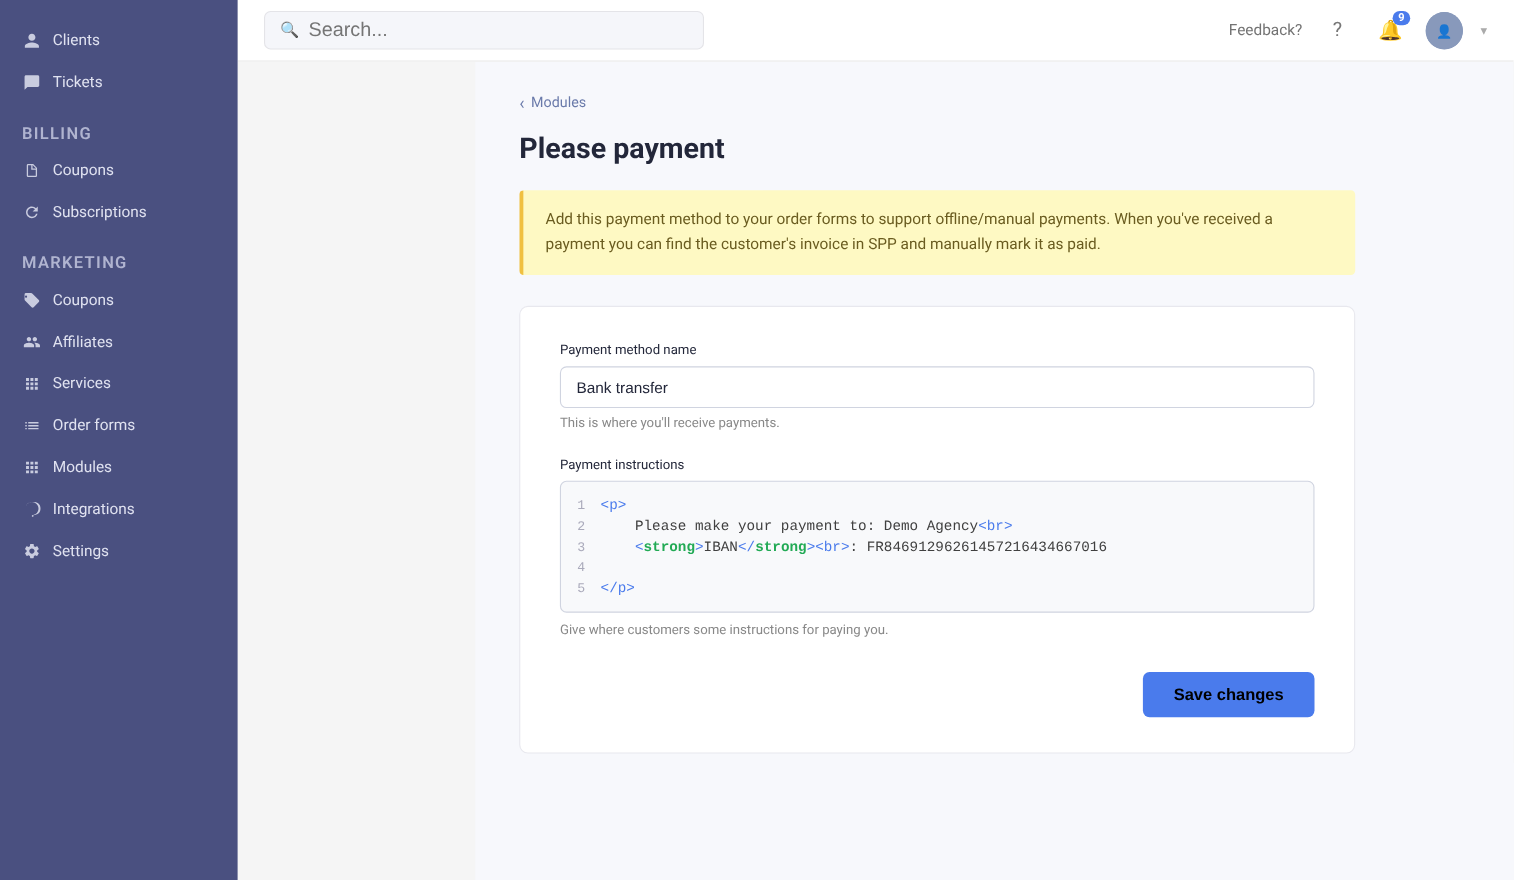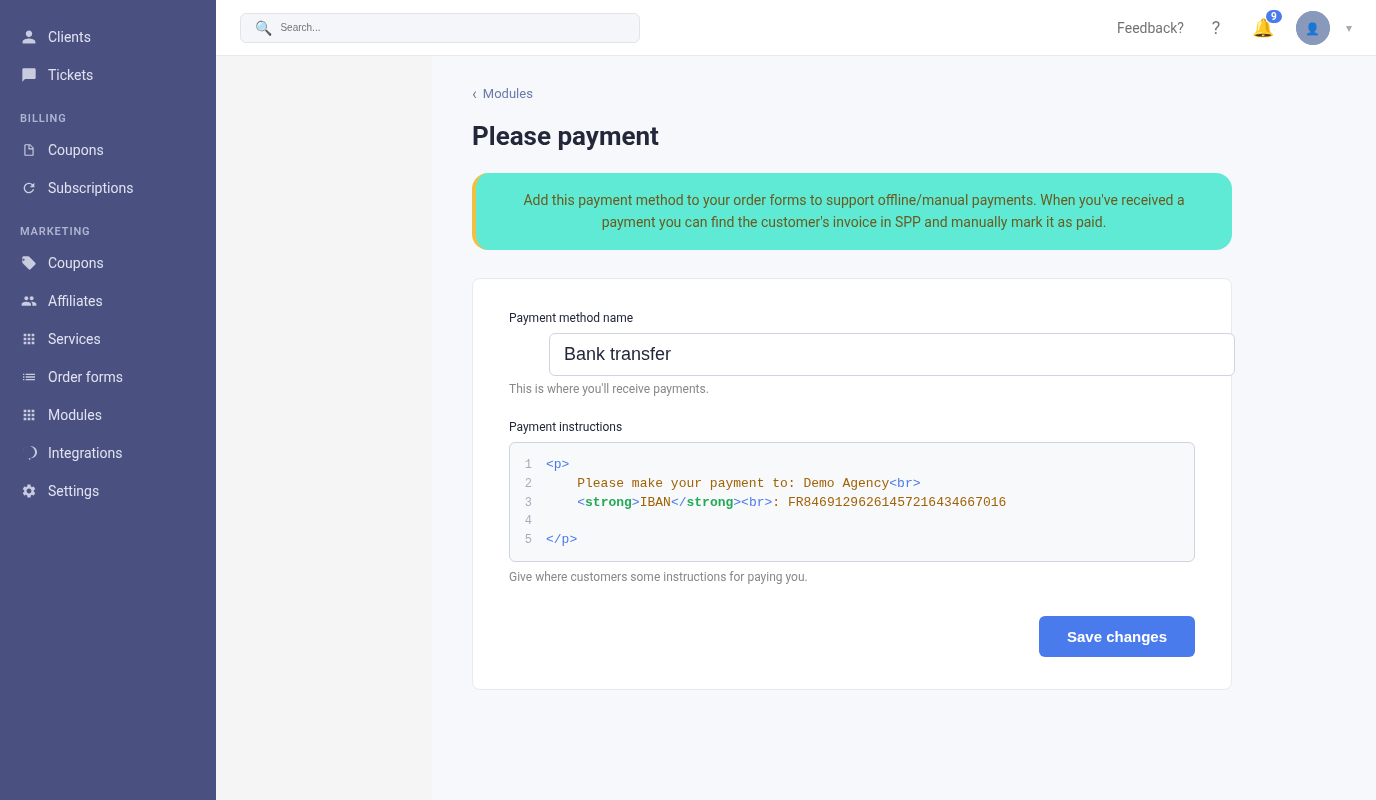--- a/index.html
+++ b/index.html
@@ -10,21 +10,21 @@
       width: 216px;
       min-width: 216px;
       background: #4a5080;
       color: #fff;
       display: flex;
       flex-direction: column;
       height: 100%;
       overflow-y: auto;
     }
     .sidebar-section-label {
-      font-size: 11px;
+      font-size: 15px;
       font-weight: 600;
       letter-spacing: 0.08em;
       color: #b0b4d0;
       padding: 18px 20px 6px 20px;
       text-transform: uppercase;
     }
     .sidebar-item {
       display: flex;
       align-items: center;
       gap: 10px;
@@ -60,21 +60,21 @@
       border: 1px solid #e4e4e8;
       border-radius: 6px;
       padding: 6px 14px;
       flex: 1;
       max-width: 400px;
     }
     .search-box input {
       border: none;
       background: transparent;
       outline: none;
-      font-size: 10px;
+      font-size: 18px;
       color: #737373;
       width: 100%;
     }
     .topnav-right {
       margin-left: auto;
       display: flex;
       align-items: center;
       gap: 16px;
     }
     .feedback-link { font-size: 14px; color: #737373; cursor: pointer; }
@@ -130,30 +130,29 @@
     }
 
     .page-title {
       font-size: 26px;
       font-weight: 700;
       color: #23273a;
       margin-bottom: 22px;
     }
 
     .info-banner {
-      background: #5eead4;
+      background: #fef9c3;
       border-left: 4px solid #f0c040;
-      border-radius: 16px;
+      border-radius: 4px;
       padding: 16px 20px;
       font-size: 14px;
       color: #6a5c20;
       line-height: 1.6;
       margin-bottom: 28px;
       max-width: 760px;
-      text-align: center;
     }
 
     .form-card {
       background: #fff;
       border-radius: 8px;
       border: 1px solid #e8e8ee;
       padding: 32px 36px 32px 36px;
       max-width: 760px;
     }
 
@@ -162,25 +161,24 @@
       font-weight: 400;
       color: #23273a;
       margin-bottom: 8px;
     }
 
     .text-input {
       width: 100%;
       padding: 10px 14px;
       border: 1px solid #d0d4e0;
       border-radius: 6px;
-      font-size: 18px;
+      font-size: 14px;
       color: #23273a;
       outline: none;
       transition: border-color 0.15s;
-      margin-left: 40px;
     }
 
     .field-hint {
       font-size: 12px;
       color: #888;
       margin-top: 6px;
       margin-bottom: 24px;
     }
 
     .code-editor {
@@ -206,30 +204,30 @@
       user-select: none;
       flex-shrink: 0;
     }
     .code-content {
       flex: 1;
       color: #23273a;
       white-space: pre;
     }
     .tag { color: #4a7bec; }
     .tag-strong { color: #22aa55; font-weight: 700; }
-    .text-content { color: #a16207; }
+    .text-content { color: #404040; }
 
     .save-btn-row {
       display: flex;
       justify-content: flex-end;
       margin-top: 32px;
     }
     .save-btn {
       background: #4a7bec;
-      color: #ffffff;
+      color: #000000;
       border: none;
       border-radius: 6px;
       padding: 12px 28px;
       font-size: 15px;
       font-weight: 600;
       cursor: pointer;
       transition: background 0.15s;
     }
   </style>
 </head>

